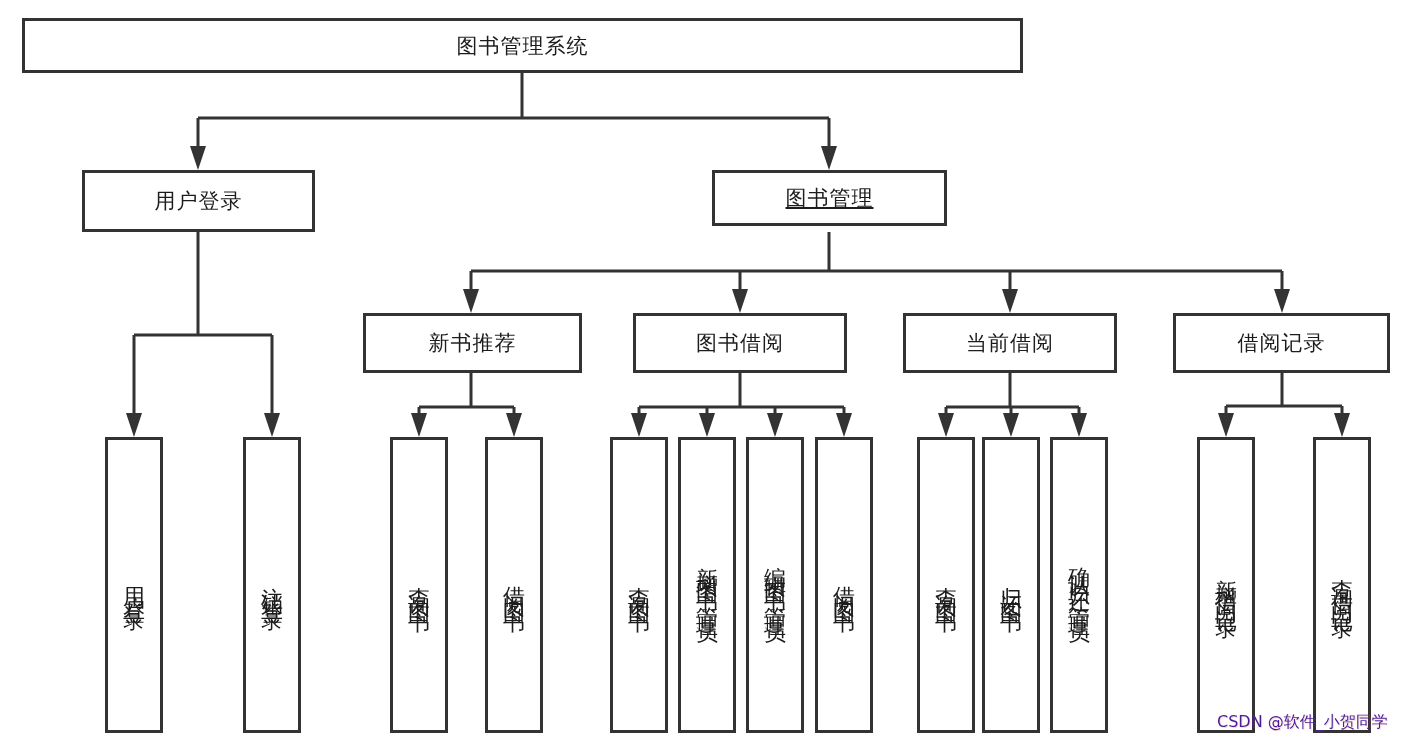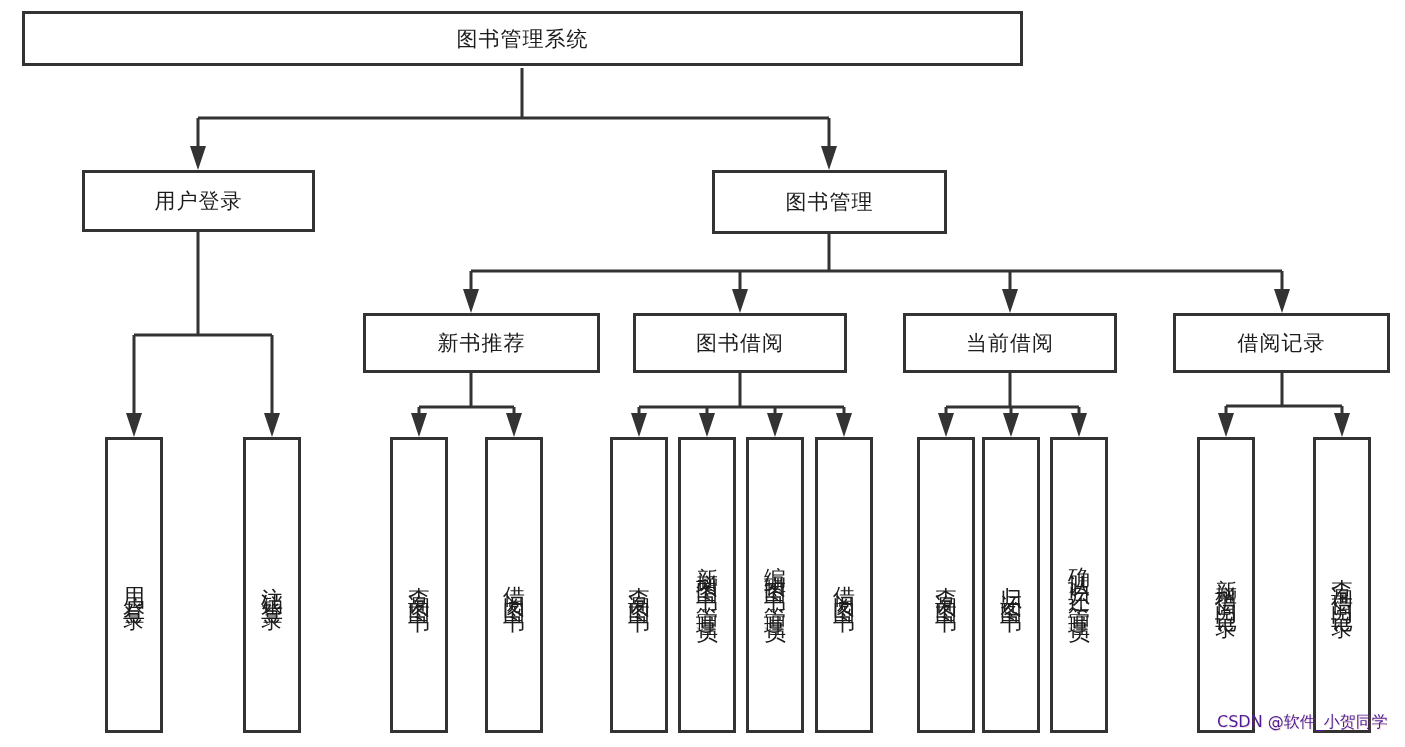--- a/index.html
+++ b/index.html
@@ -103,32 +103,32 @@
     <g>
       <path class="wire" d="M1010 373 V407 M946 407 H1079 M946 407 V415 M1011 407 V415 M1079 407 V415"></path>
       <path class="heads" d="M938 413 H954 L946 437 Z M1003 413 H1019 L1011 437 Z M1071 413 H1087 L1079 437 Z"></path>
     </g>
     <g>
       <path class="wire" d="M1282 373 V406 M1226 406 H1342 M1226 406 V415 M1342 406 V415"></path>
       <path class="heads" d="M1218 413 H1234 L1226 437 Z M1334 413 H1350 L1342 437 Z"></path>
     </g>
   </svg>
 
-  <div class="node" style="left:22px; top:11px; width:1001px; height:55px;">
+  <div class="node" style="left:22px; top:18px; width:1001px; height:55px;">
     <span class="hlabel">图书管理系统</span>
   </div>
 
   <div class="node" style="left:82px; top:170px; width:233px; height:62px;">
     <span class="hlabel">用户登录</span>
   </div>
-  <div class="node" style="left:712px; top:170px; width:235px; height:64px;">
+  <div class="node" style="left:712px; top:170px; width:235px; height:56px;text-decoration:underline;">
     <span class="hlabel">图书管理</span>
   </div>
 
-  <div class="node" style="left:363px; top:313px; width:237px; height:60px;">
+  <div class="node" style="left:363px; top:313px; width:219px; height:60px;">
     <span class="hlabel">新书推荐</span>
   </div>
   <div class="node" style="left:903px; top:313px; width:214px; height:60px;">
     <span class="hlabel">当前借阅</span>
   </div>
   <div class="node" style="left:633px; top:313px; width:214px; height:60px;">
     <span class="hlabel">图书借阅</span>
   </div>
   <div class="node" style="left:1173px; top:313px; width:217px; height:60px;">
     <span class="hlabel">借阅记录</span>

